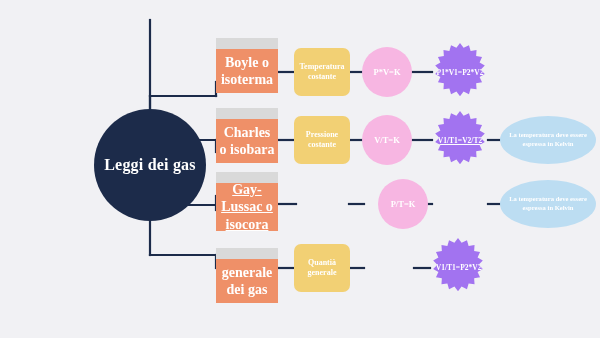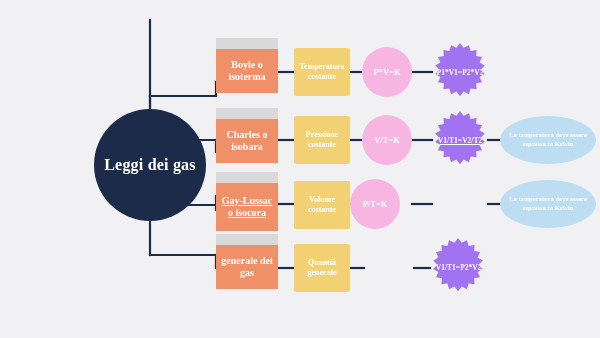--- a/index.html
+++ b/index.html
@@ -58,21 +58,21 @@
     z-index: 4;
   }
   .lawbox .tab {
     height: 11px;
     background: #d9d9d9;
     width: 62px;
   }
   .lawbox .body {
     background: #ef9068;
     color: #ffffff;
-    font-size: 10px;
+    font-size: 14px;
     font-weight: bold;
     line-height: 1.22;
     text-align: center;
     display: flex;
     align-items: center;
     justify-content: center;
     padding: 2px 3px;
     box-sizing: border-box;
   }
 
@@ -83,21 +83,21 @@
     height: 48px;
     background: #f2d074;
     color: #ffffff;
     font-size: 8px;
     font-weight: bold;
     line-height: 1.25;
     text-align: center;
     display: flex;
     align-items: center;
     justify-content: center;
-    border-radius: 2px;
+    border-radius: 7px;
     z-index: 4;
     padding: 4px;
     box-sizing: border-box;
   }
 
   
   .pink {
     position: absolute;
     width: 50px;
     height: 50px;
@@ -227,24 +227,23 @@
   </div>
   <div class="cond" style="left:294px; top:116px;text-align:center;">Pressione costante</div>
   <div class="pink" style="left:362px; top:115px;">V/T=K</div>
   <div class="star" style="left:431px; top:111px;text-decoration:underline;">V1/T1=V2/T2</div>
   <div class="note" style="left:500px; top:116px;">La temperatura deve essere espressa in Kelvin</div>
 
   <div class="lawbox" style="left:216px; top:172px;">
     <div class="tab"></div>
     <div class="body" style="height:48px;text-decoration:underline;">Gay-Lussac o isocora</div>
   </div>
-  <div class="cond" style="left:294px; top:181px;">Volume costante</div>
-  <div class="pink" style="left:350px; top:179px;">P/T=K</div>
+  <div class="pink" style="left:378px; top:179px;">P/T=K</div>
   <div class="note" style="left:500px; top:180px;">La temperatura deve essere espressa in Kelvin</div>
 
-  <div class="lawbox" style="left:216px; top:234px;border-radius:26px;">
+  <div class="lawbox" style="left:216px; top:248px;border-radius:26px;">
     <div class="tab"></div>
     <div class="body" style="height:44px;">generale dei gas</div>
   </div>
   <div class="cond" style="left:294px; top:244px;">Quantià generale</div>
   <div class="star" style="left:429px; top:238px;">P1*V1/T1=P2*V2/T2</div>
 
 </div>
 
 </body></html>

